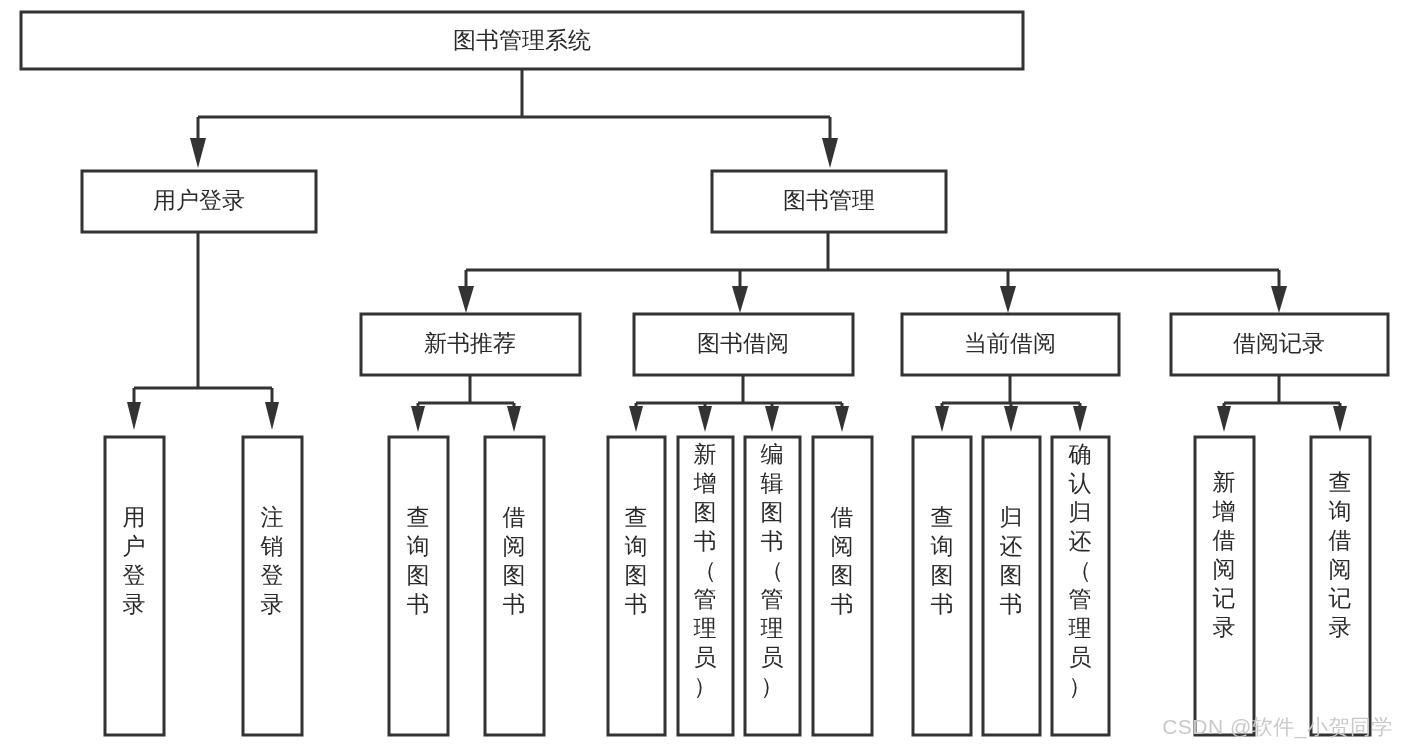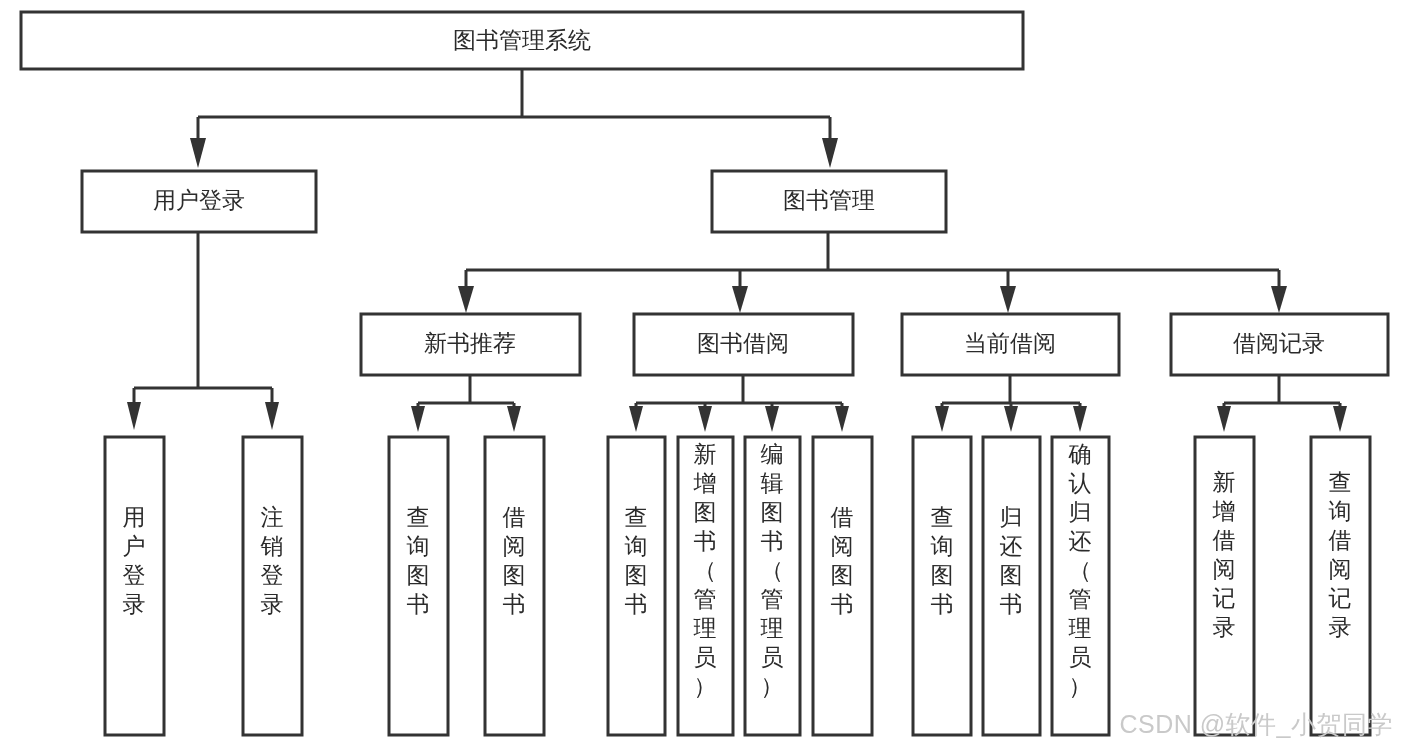--- a/index.html
+++ b/index.html
@@ -52,21 +52,21 @@
     fill: #2b2b2b;
     font-family: "Liberation Sans", "DejaVu Sans", sans-serif;
     font-size: 23px;
     text-anchor: middle;
   }
   .watermark {
     position: absolute;
     right: 12px;
     bottom: 6px;
     color: #c9c9c9;
-    font-size: 25px;
+    font-size: 21px;
     font-family: "Liberation Sans", "DejaVu Sans", sans-serif;
     letter-spacing: 0.5px;
     white-space: nowrap;
     user-select: none;
   }
 </style>
 </head>
 <body>
 
 <div id="diagram-root">

